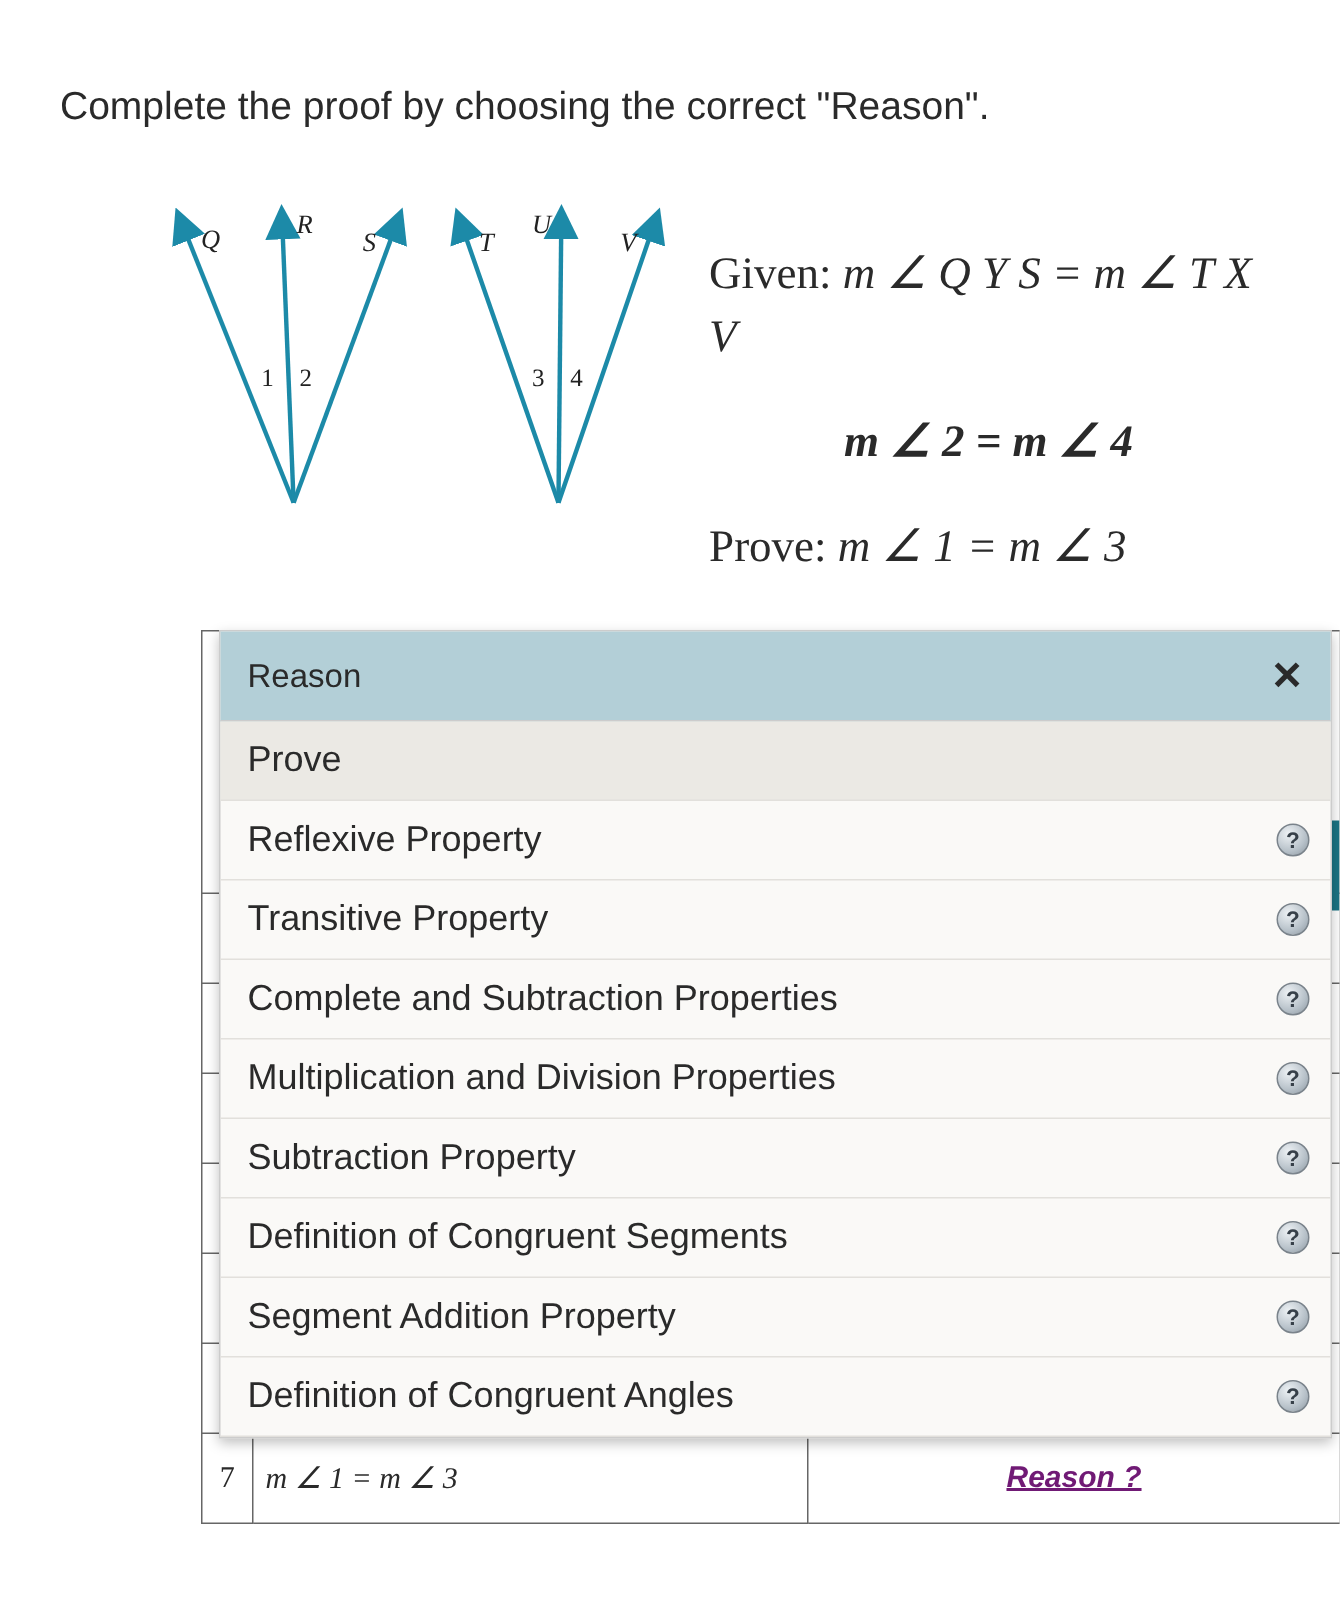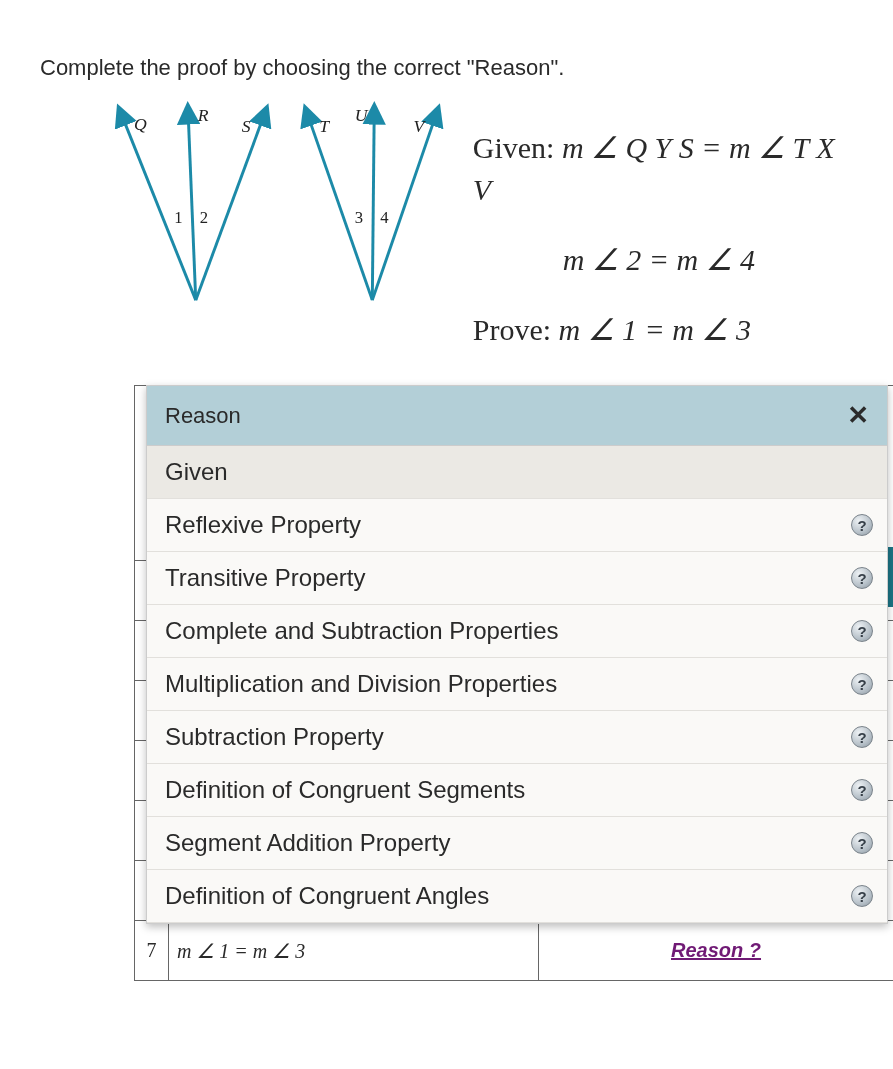--- a/index.html
+++ b/index.html
@@ -10,23 +10,23 @@
     background: #fff;
     width: 893px;
     height: 1069px;
     overflow: hidden;
     position: relative;
   }
   .container {
     padding: 55px 40px 0 40px;
   }
   .instruction {
-    font-size: 22px;
-    color: #2a2a2a;
-    margin-bottom: 16px;
+    font-size: 26px;
+    color: #2a2a2a;
+    margin-bottom: 46px;
   }
   .diagram-row {
     display: flex;
     align-items: flex-start;
     gap: 20px;
     padding-left: 40px;
   }
   .diagram {
     width: 380px;
     height: 215px;
@@ -180,21 +180,21 @@
         <text x="280" y="126">3</text>
         <text x="306" y="126">4</text>
       </g>
     </svg>
 
     <div class="given-block">
       <div class="line">
         <span class="norm">Given:</span>
         <span>m ∠ Q Y S  =  m ∠ T X V</span>
       </div>
-      <div class="line" style="padding-left:90px;">
+      <div class="line" style="padding-left:90px;font-weight:bold;">
         <span>m ∠ 2  =  m ∠ 4</span>
       </div>
       <div class="line">
         <span class="norm">Prove:</span>
         <span>m ∠ 1  =  m ∠ 3</span>
       </div>
     </div>
   </div>
 
   <div class="proof-wrap">
@@ -241,21 +241,21 @@
       </tr>
     </tbody>
       </table>
 
     <div class="dropdown">
       <div class="dropdown-header">
         <span class="title">Reason</span>
         <span class="close">✕</span>
       </div>
       <div class="dropdown-item selected first">
-        <span>Given</span>
+        <span>Prove</span>
         <span class="help-icon">?</span>
       </div>
       <div class="dropdown-item">
         <span>Reflexive Property</span>
         <span class="help-icon">?</span>
       </div>
       <div class="dropdown-item">
         <span>Transitive Property</span>
         <span class="help-icon">?</span>
       </div>

